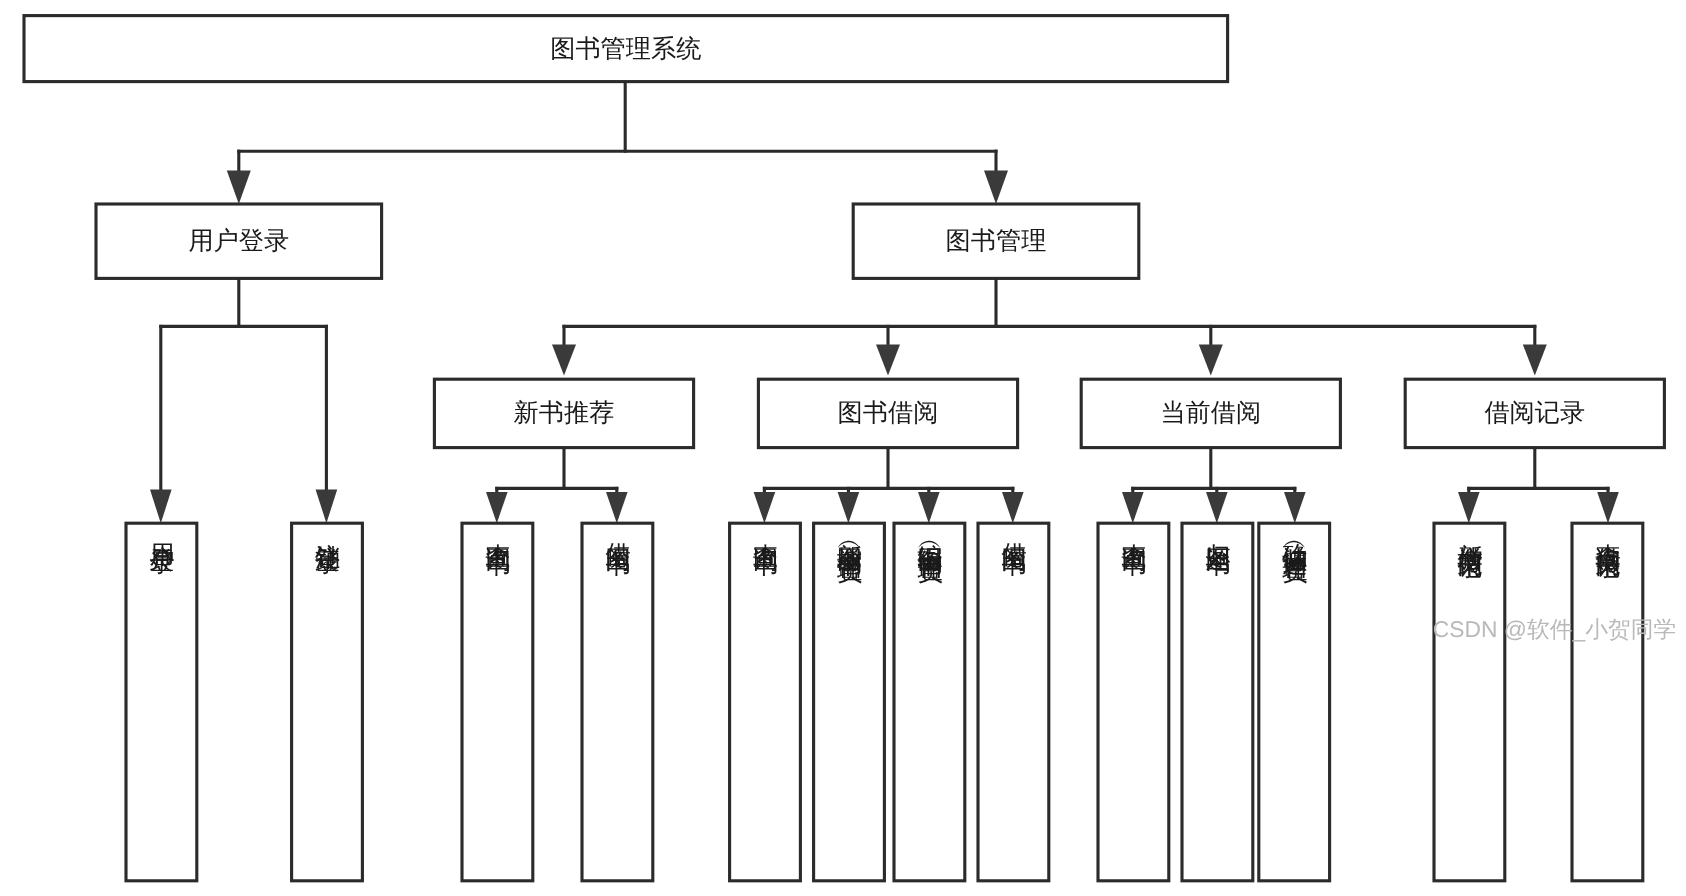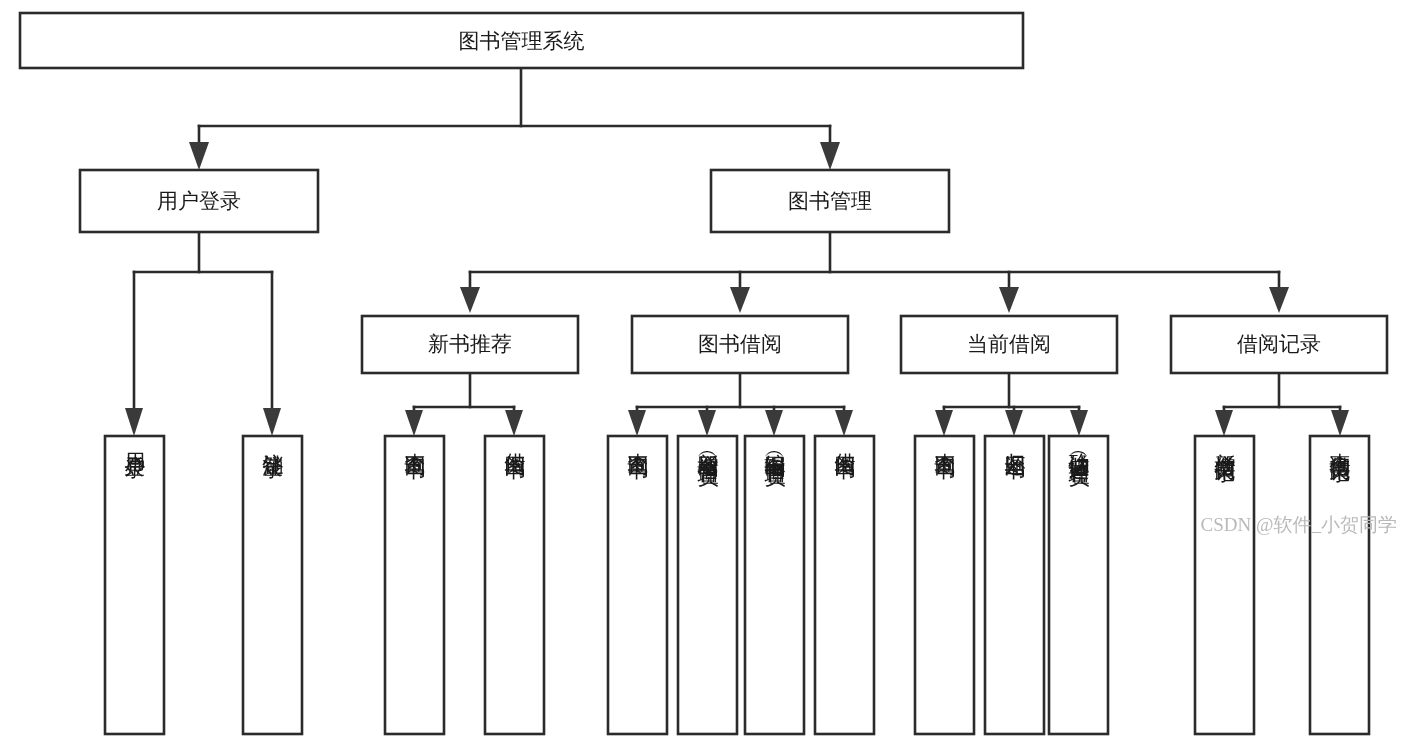--- a/index.html
+++ b/index.html
@@ -62,21 +62,21 @@
     font-size: 21px;
     line-height: 1.0;
     color: #1a1a1a;
     letter-spacing: 2px;
     white-space: nowrap;
   }
   .watermark {
     position: absolute;
     right: 8px;
     bottom: 4px;
-    font-family: Liberation Serif, serif;
+    font-family: Liberation Sans, sans-serif;
     font-size: 19px;
     color: #b9b9b9;
     white-space: nowrap;
     user-select: none;
   }
 </style>
 </head>
 <body>
 
 <div id="diagram-root">

